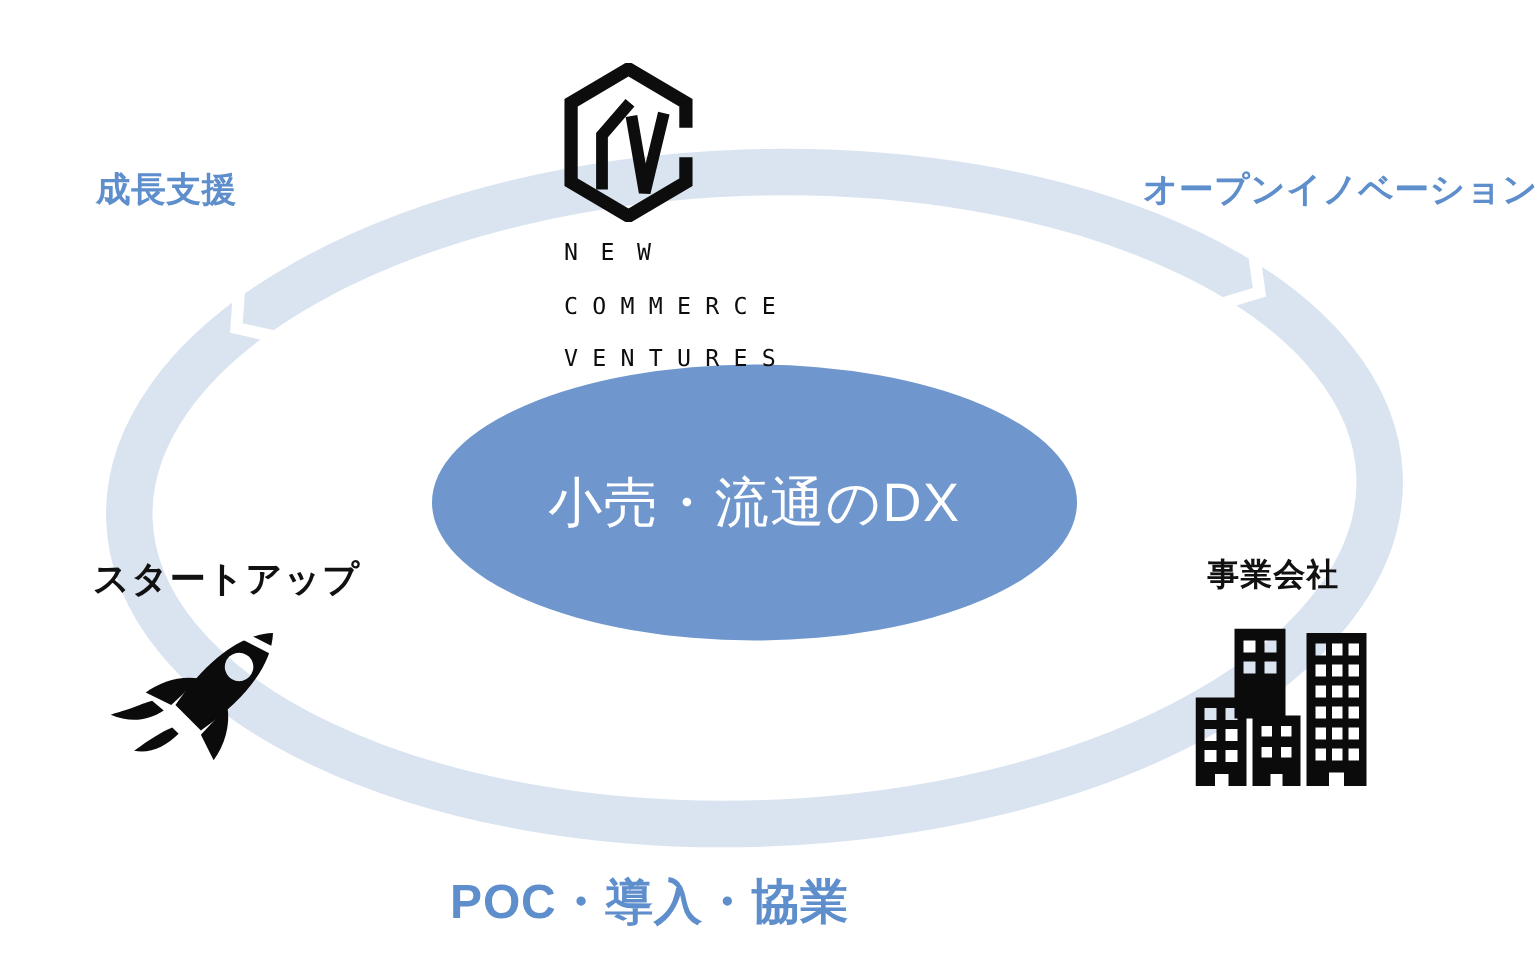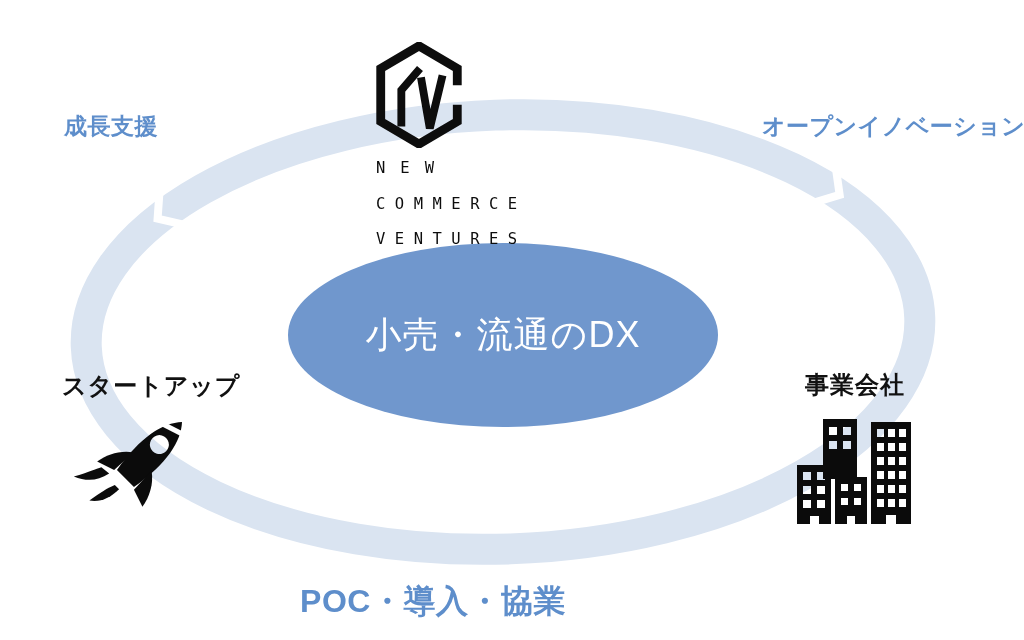--- a/index.html
+++ b/index.html
@@ -12,21 +12,21 @@
   .jp-blue{
     color:#5e8ecb;font-weight:600;font-size:23px;letter-spacing:0.5px;white-space:nowrap;text-align:center;
   }
   .jp-black{
     color:#111111;font-weight:600;font-size:24px;letter-spacing:1px;white-space:nowrap;
   }
   #label-growth{left:64px;top:111px;z-index:3;}
   #label-open-innovation{left:762px;top:111px;z-index:3;}
   #label-poc{left:0;top:580px;width:866px;text-align:center;font-size:32px;z-index:3;}
   #label-startup{left:62px;top:370px;z-index:3;}
-  #label-company{left:805px;top:369px;font-size:24px;z-index:3;}
+  #label-company{left:805px;top:369px;font-size:21px;z-index:3;}
   #center-ellipse{
     left:288px;top:243px;width:430px;height:184px;border-radius:50%;
     background:#7097cd;z-index:2;display:flex;align-items:center;justify-content:center;
   }
   #center-ellipse .center-label{
     color:#ffffff;font-size:36px;font-weight:500;letter-spacing:1px;white-space:nowrap;
   }
   #logo{left:366px;top:42px;z-index:4;display:flex;align-items:flex-start;flex-direction:column;}
   #logo-icon{width:106px;height:106px;display:block;}
   #logo-text{margin-left:10px;padding-top:13px;color:#0d0d0d;

